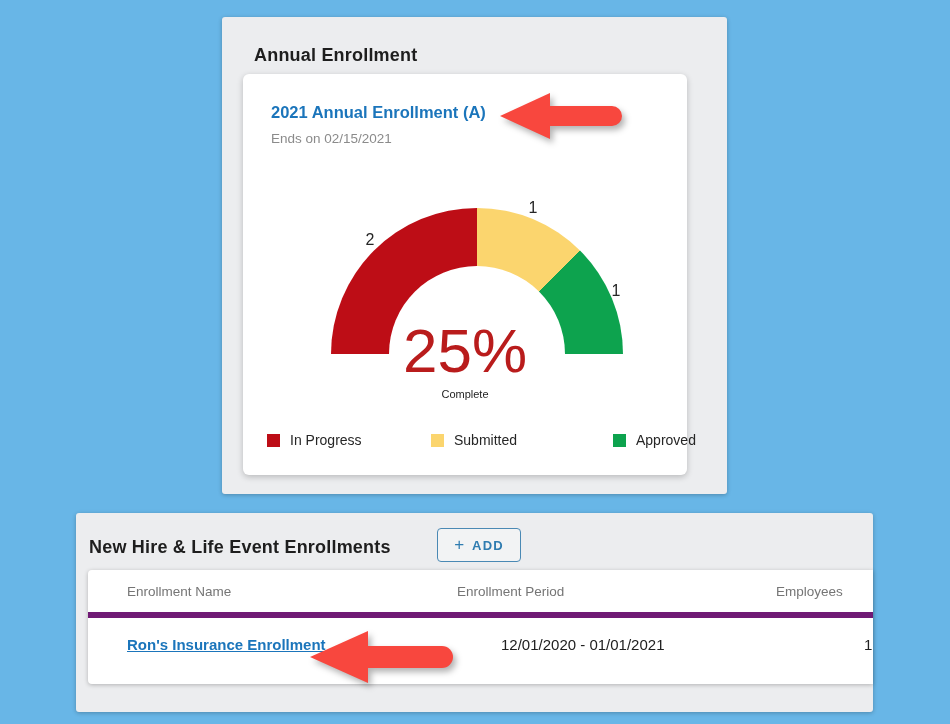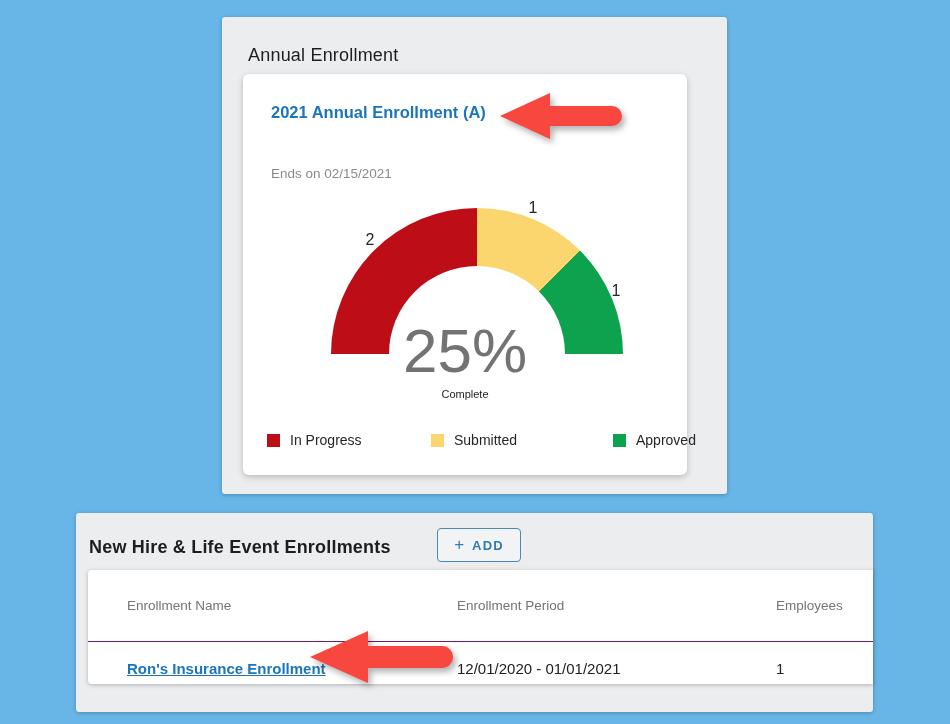--- a/index.html
+++ b/index.html
@@ -23,36 +23,36 @@
     overflow:hidden;
   }
 
   
   .card-annual{
     position:absolute;left:222px;top:17px;width:505px;height:477px;
     background:var(--card-gray);border-radius:3px;
     box-shadow:0 1px 4px rgba(0,0,0,0.25);
   }
   .card-annual-title{
-    position:absolute;left:26px;top:28px;
-    font-size:18px;font-weight:400;color:var(--text-dark);letter-spacing:.2px;
+    position:absolute;left:32px;top:28px;
+    font-size:18px;font-weight:700;color:var(--text-dark);letter-spacing:.2px;
   }
   .inner-card{
     position:absolute;left:21px;top:57px;width:444px;height:401px;
     background:#fff;border-radius:6px;
     box-shadow:0 2px 6px rgba(0,0,0,0.22);
   }
   .plan-link{
     position:absolute;left:28px;top:29px;
     font-size:16.5px;font-weight:700;color:var(--link-blue);
     text-decoration:none;cursor:pointer;
   }
   .plan-ends{
     position:absolute;left:28px;top:57px;
-    font-size:13.5px;color:var(--text-gray);margin-top:35px;
+    font-size:13.5px;color:var(--text-gray);
   }
 
   
   .semi{
     position:absolute;left:88px;top:134px;width:292px;height:146px;overflow:hidden;
   }
   .semi-arc{
     width:292px;height:292px;border-radius:50%;
     background:conic-gradient(from 270deg,
       var(--seg-red) 0deg 90deg,
@@ -66,21 +66,21 @@
   }
   .callout{
     position:absolute;width:22px;text-align:center;
     font-size:16px;color:#262626;
   }
   .callout-red{left:116px;top:157px;}
   .callout-yellow{left:279px;top:125px;}
   .callout-green{left:362px;top:208px;}
   .gauge-value{
     position:absolute;left:0;right:0;top:246px;text-align:center;
-    font-size:62px;font-weight:400;color:#737373;line-height:1;
+    font-size:62px;font-weight:400;color:#b91c1c;line-height:1;
   }
   .gauge-caption{
     position:absolute;left:0;right:0;top:314px;text-align:center;
     font-size:11px;color:var(--text-dark);
   }
 
   
   .legend-item{
     position:absolute;top:358px;display:flex;align-items:center;gap:10px;
     font-size:14px;color:#262626;
@@ -135,23 +135,23 @@
 
   .enroll-table{
     position:absolute;left:12px;top:57px;right:0;height:114px;
     background:#fff;border-radius:4px 0 0 4px;
     box-shadow:0 1px 4px rgba(0,0,0,0.25);
   }
   .thead,.trow{
     display:grid;grid-template-columns:330px 319px 1fr;
     align-items:center;padding:0 37px 0 39px;
   }
-  .thead{height:72px;border-bottom:1px solid #701a75;
+  .thead{height:48px;border-bottom:6px solid #701a75;
     font-size:13.5px;color:#757575;}
-  .trow{height:53px;font-size:15px;color:#212121;}
+  .trow{height:53px;font-size:15px;color:#212121;gap:44px;}
   .row-link{
     color:var(--link-blue);text-decoration:underline;font-weight:600;
     font-size:15px;cursor:pointer;
   }
 </style>
 </head>
 <body>
 
 <section class="card-annual">
   <h1 class="card-annual-title">Annual Enrollment</h1>

